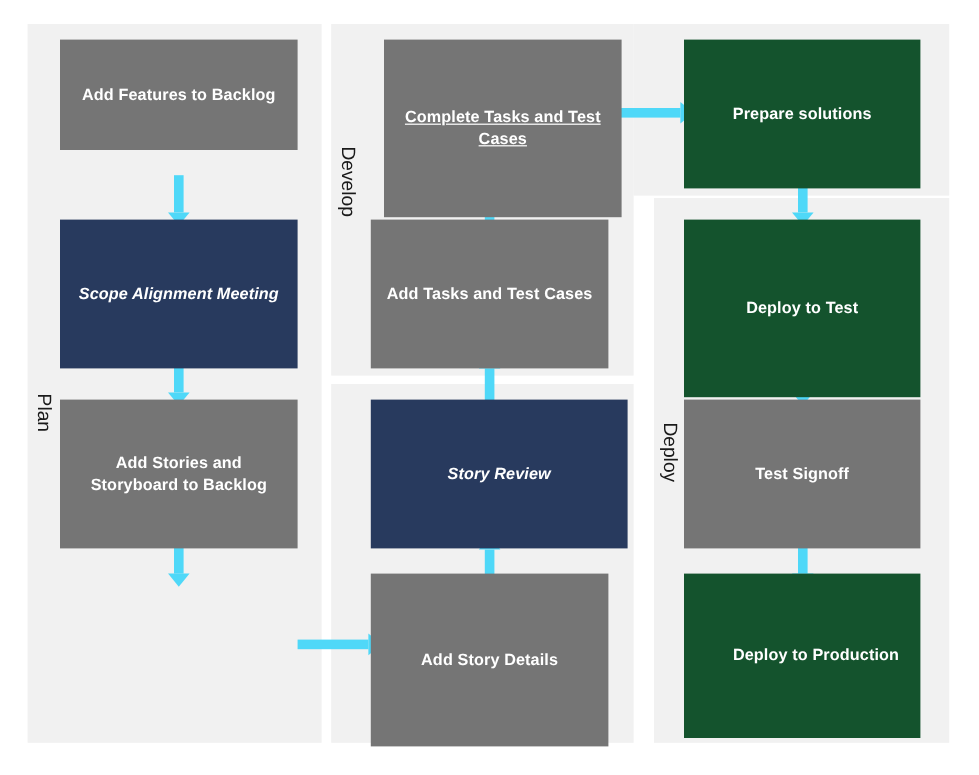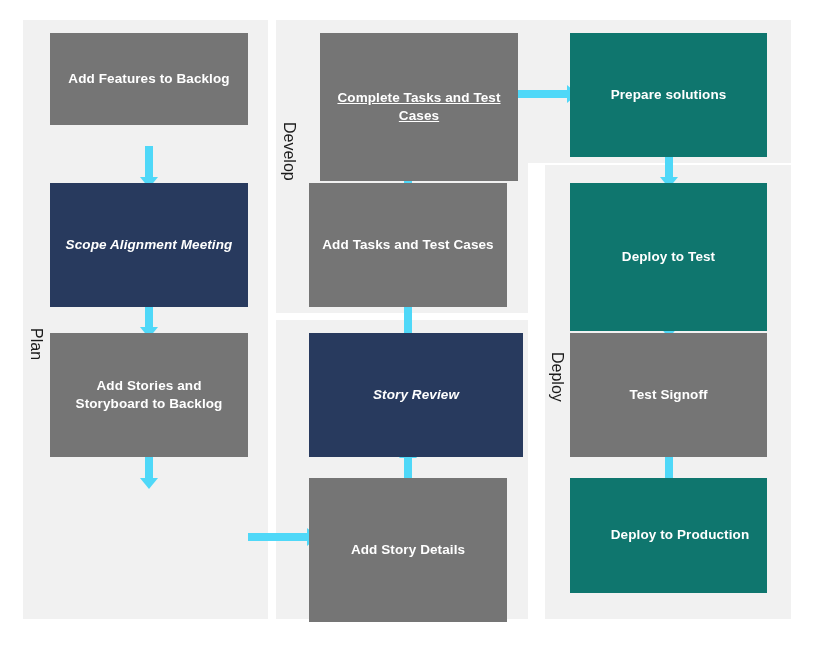--- a/index.html
+++ b/index.html
@@ -30,21 +30,21 @@
     color: #ffffff;
     font-size: 13.5px;
     font-weight: 600;
     line-height: 1.35;
     letter-spacing: 0.1px;
     padding: 0 10px;
     box-sizing: border-box;
   }
   .node.gray  { background: #757575; }
   .node.navy  { background: #283a5e; font-style: italic; }
-  .node.blue  { background: #0f766e; }
+  .node.blue  { background: #14532d; }
 
   .swim-label {
     position: absolute;
     color: #1a1a1a;
     font-size: 16px;
     font-weight: 400;
     white-space: nowrap;
     transform-origin: left top;
     transform: rotate(90deg);
   }
@@ -177,15 +177,15 @@
   <div class="node navy" style="left:309px; top:333px; width:214px; height:124px;">Story Review</div>
 
   <div class="node gray" style="left:309px; top:478px; width:198px; height:144px;">Add Story Details</div>
 
   <div class="node blue" style="left:570px; top:33px; width:197px; height:124px;">Prepare solutions</div>
 
   <div class="node blue" style="left:570px; top:183px; width:197px; height:148px;">Deploy to Test</div>
 
   <div class="node gray" style="left:570px; top:333px; width:197px; height:124px;">Test Signoff</div>
 
-  <div class="node blue" style="left:570px; top:478px; width:197px; height:115px;padding-left:33px;">Deploy to Production</div>
+  <div class="node blue" style="left:570px; top:478px; width:197px; height:137px;padding-left:33px;">Deploy to Production</div>
 
 </div>
 
 </body></html>

